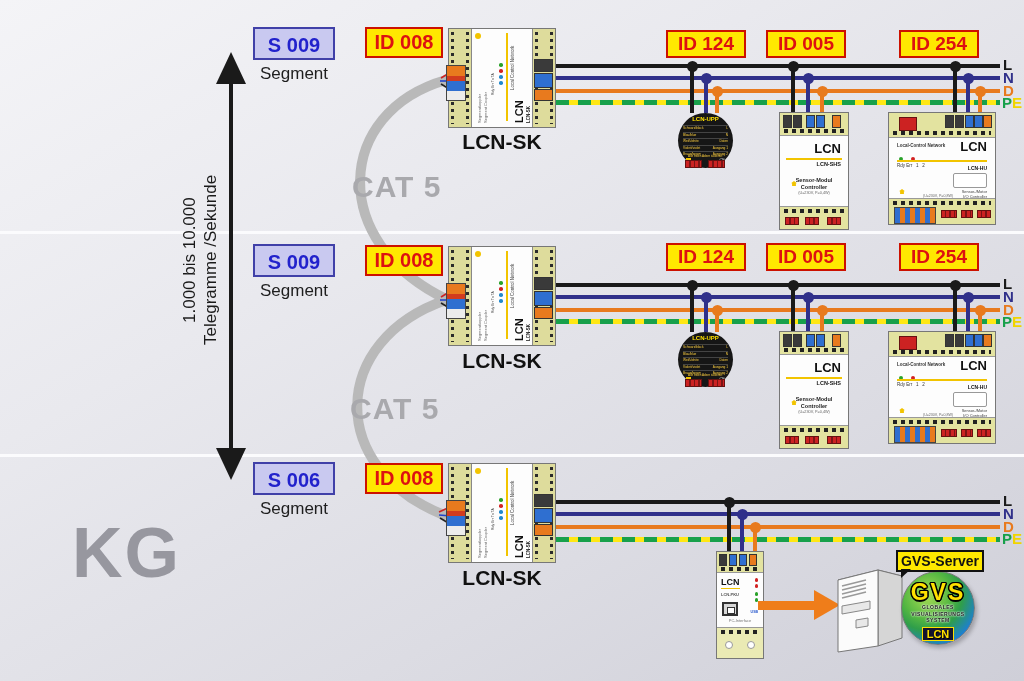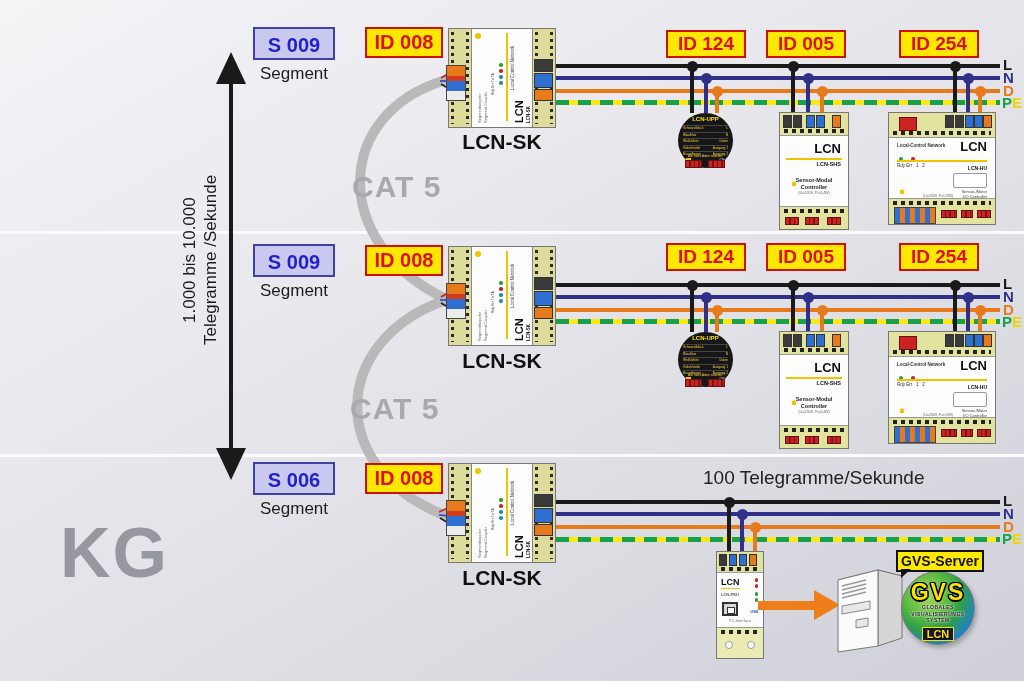--- a/index.html
+++ b/index.html
@@ -93,21 +93,21 @@
   .kgtext{position:absolute;font-size:19px;color:#222;z-index:3;}
 </style>
 </head>
 <body>
 
 <div class="canvas">
 
   <div class="divider" style="top:231px"></div>
   <div class="divider" style="top:454px"></div>
 
-  <div class="floorname" style="left:60px;top:518px">KG</div>
+  <div class="floorname" style="left:72px;top:518px">KG</div>
 
   <div class="ahead up" style="top:52px"></div>
   <div class="aline" style="top:80px;height:372px"></div>
   <div class="ahead down" style="top:448px"></div>
   <span class="vtext arrlbl" style="left:180px;top:150px;height:220px;text-align:center">1.000 bis 10.000</span>
   <span class="vtext arrlbl" style="left:201px;top:150px;height:220px;text-align:center">Telegramme /Sekunde</span>
 
   <svg width="1024" height="681" style="position:absolute;left:0;top:0;z-index:1">
     <path d="M446,80 C335,112 328,242 446,299" fill="none" stroke="#b9b9b9" stroke-width="10" stroke-linecap="round"></path>
     <path d="M446,300 C330,340 326,468 444,515" fill="none" stroke="#b9b9b9" stroke-width="10" stroke-linecap="round"></path>
@@ -428,21 +428,20 @@
       <div style="position:absolute;left:5px;top:8px;width:40px;height:15px;border:1px solid #444;background:repeating-linear-gradient(90deg,#2f6fd0 0 5px,#e87a1e 5px 10px)"></div>
       <div class="redblk" style="left:52px;top:11px;width:16px"></div>
       <div class="redblk" style="left:72px;top:11px;width:12px"></div>
       <div class="redblk" style="left:88px;top:11px;width:14px"></div>
     </div>
   </div>
 
   <div class="segbox" style="left:253px;top:462px">S 006</div>
   <div class="segcap" style="left:253px;top:499px">Segment</div>
   <div class="idbox id8" style="left:365px;top:463px">ID 008</div>
-  <div class="kgtext" style="left:703px;top:467px">100 Telegramme/Sekunde</div>
 
   <div class="bus l" style="top:500px"></div>
   <div class="bus n" style="top:512px"></div>
   <div class="bus d" style="top:525px"></div>
   <div class="bus pe" style="top:537px"></div>
   <span class="buslbl" style="left:1003px;top:493px;color:#1a1a1a">L</span>
   <span class="buslbl" style="left:1003px;top:506px;color:#30308a">N</span>
   <span class="buslbl" style="left:1003px;top:519px;color:#e87a1e">D</span>
   <span class="buslbl" style="left:1002px;top:531px;color:#18a04b">P</span>
   <span class="buslbl" style="left:1012px;top:531px;color:#f0d400">E</span>

